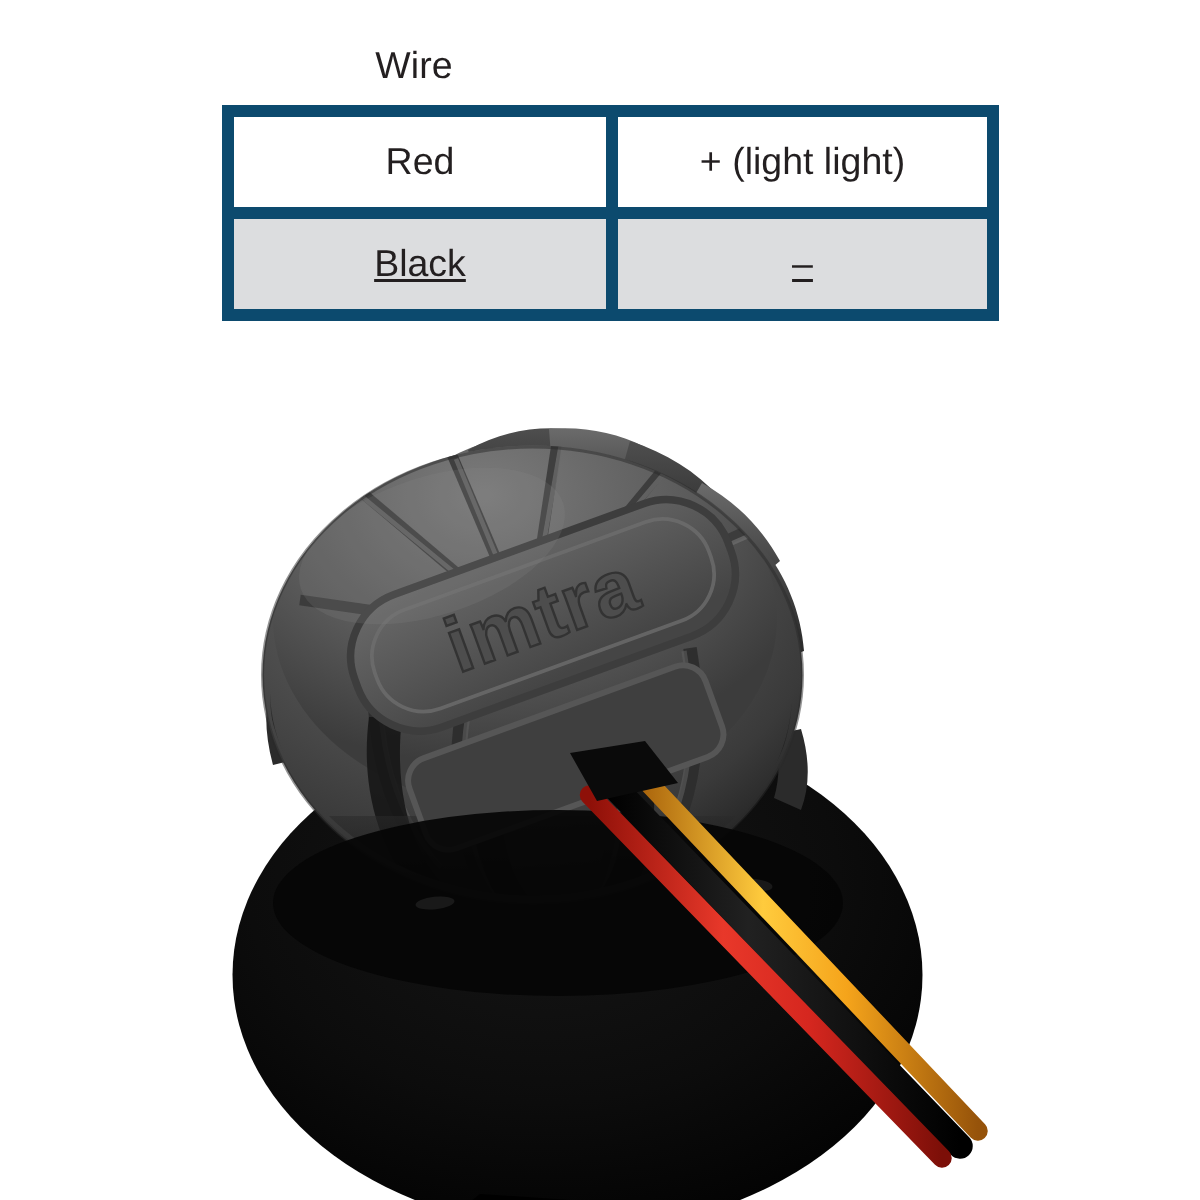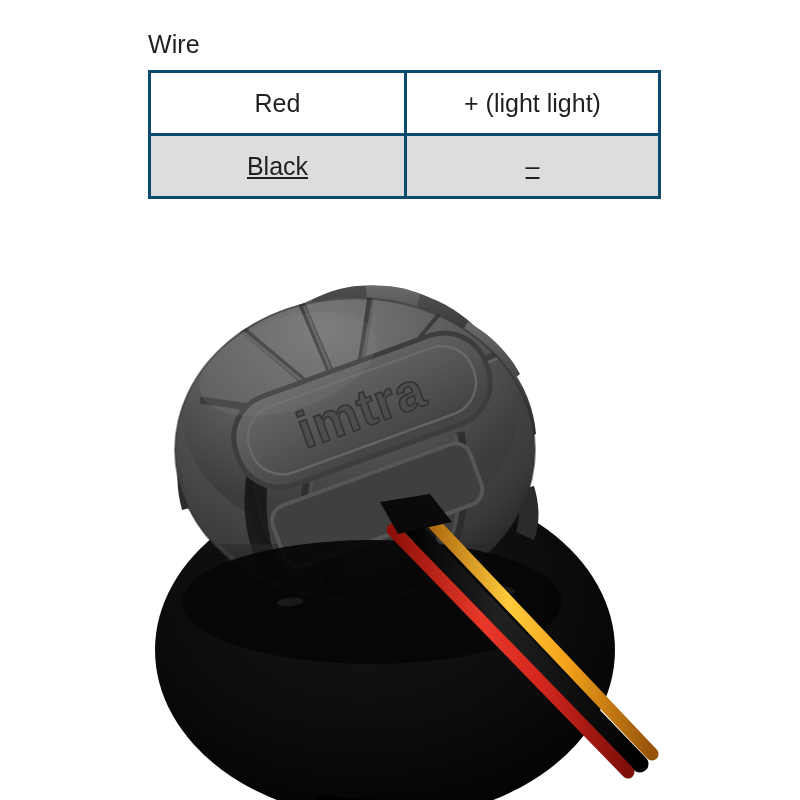--- a/index.html
+++ b/index.html
@@ -25,34 +25,34 @@
   }
 
   .tbl-head {
     display: flex;
     height: 52px;
     align-items: center;
   }
   .tbl-head .th {
     font-size: 25px;
     line-height: 1;
-    text-align: left;
+    text-align: center;
     color: #231f20;
     letter-spacing: 0.1px;
   }
   .th-wire { width: 256px; }
   .th-func { width: 254px; }
 
   table.wiring {
     border-collapse: collapse;
     width: 510px;
     table-layout: fixed;
   }
   table.wiring td {
-    border: 3px solid #0c4a6e;
+    border: 8px solid #0c4a6e;
     height: 60px;
     text-align: center;
     vertical-align: middle;
     font-size: 25px;
     color: #231f20;
     background: #ffffff;
     padding: 0;
   }
   table.wiring col.c-wire { width: 256px; }
   table.wiring col.c-func { width: 254px; }

